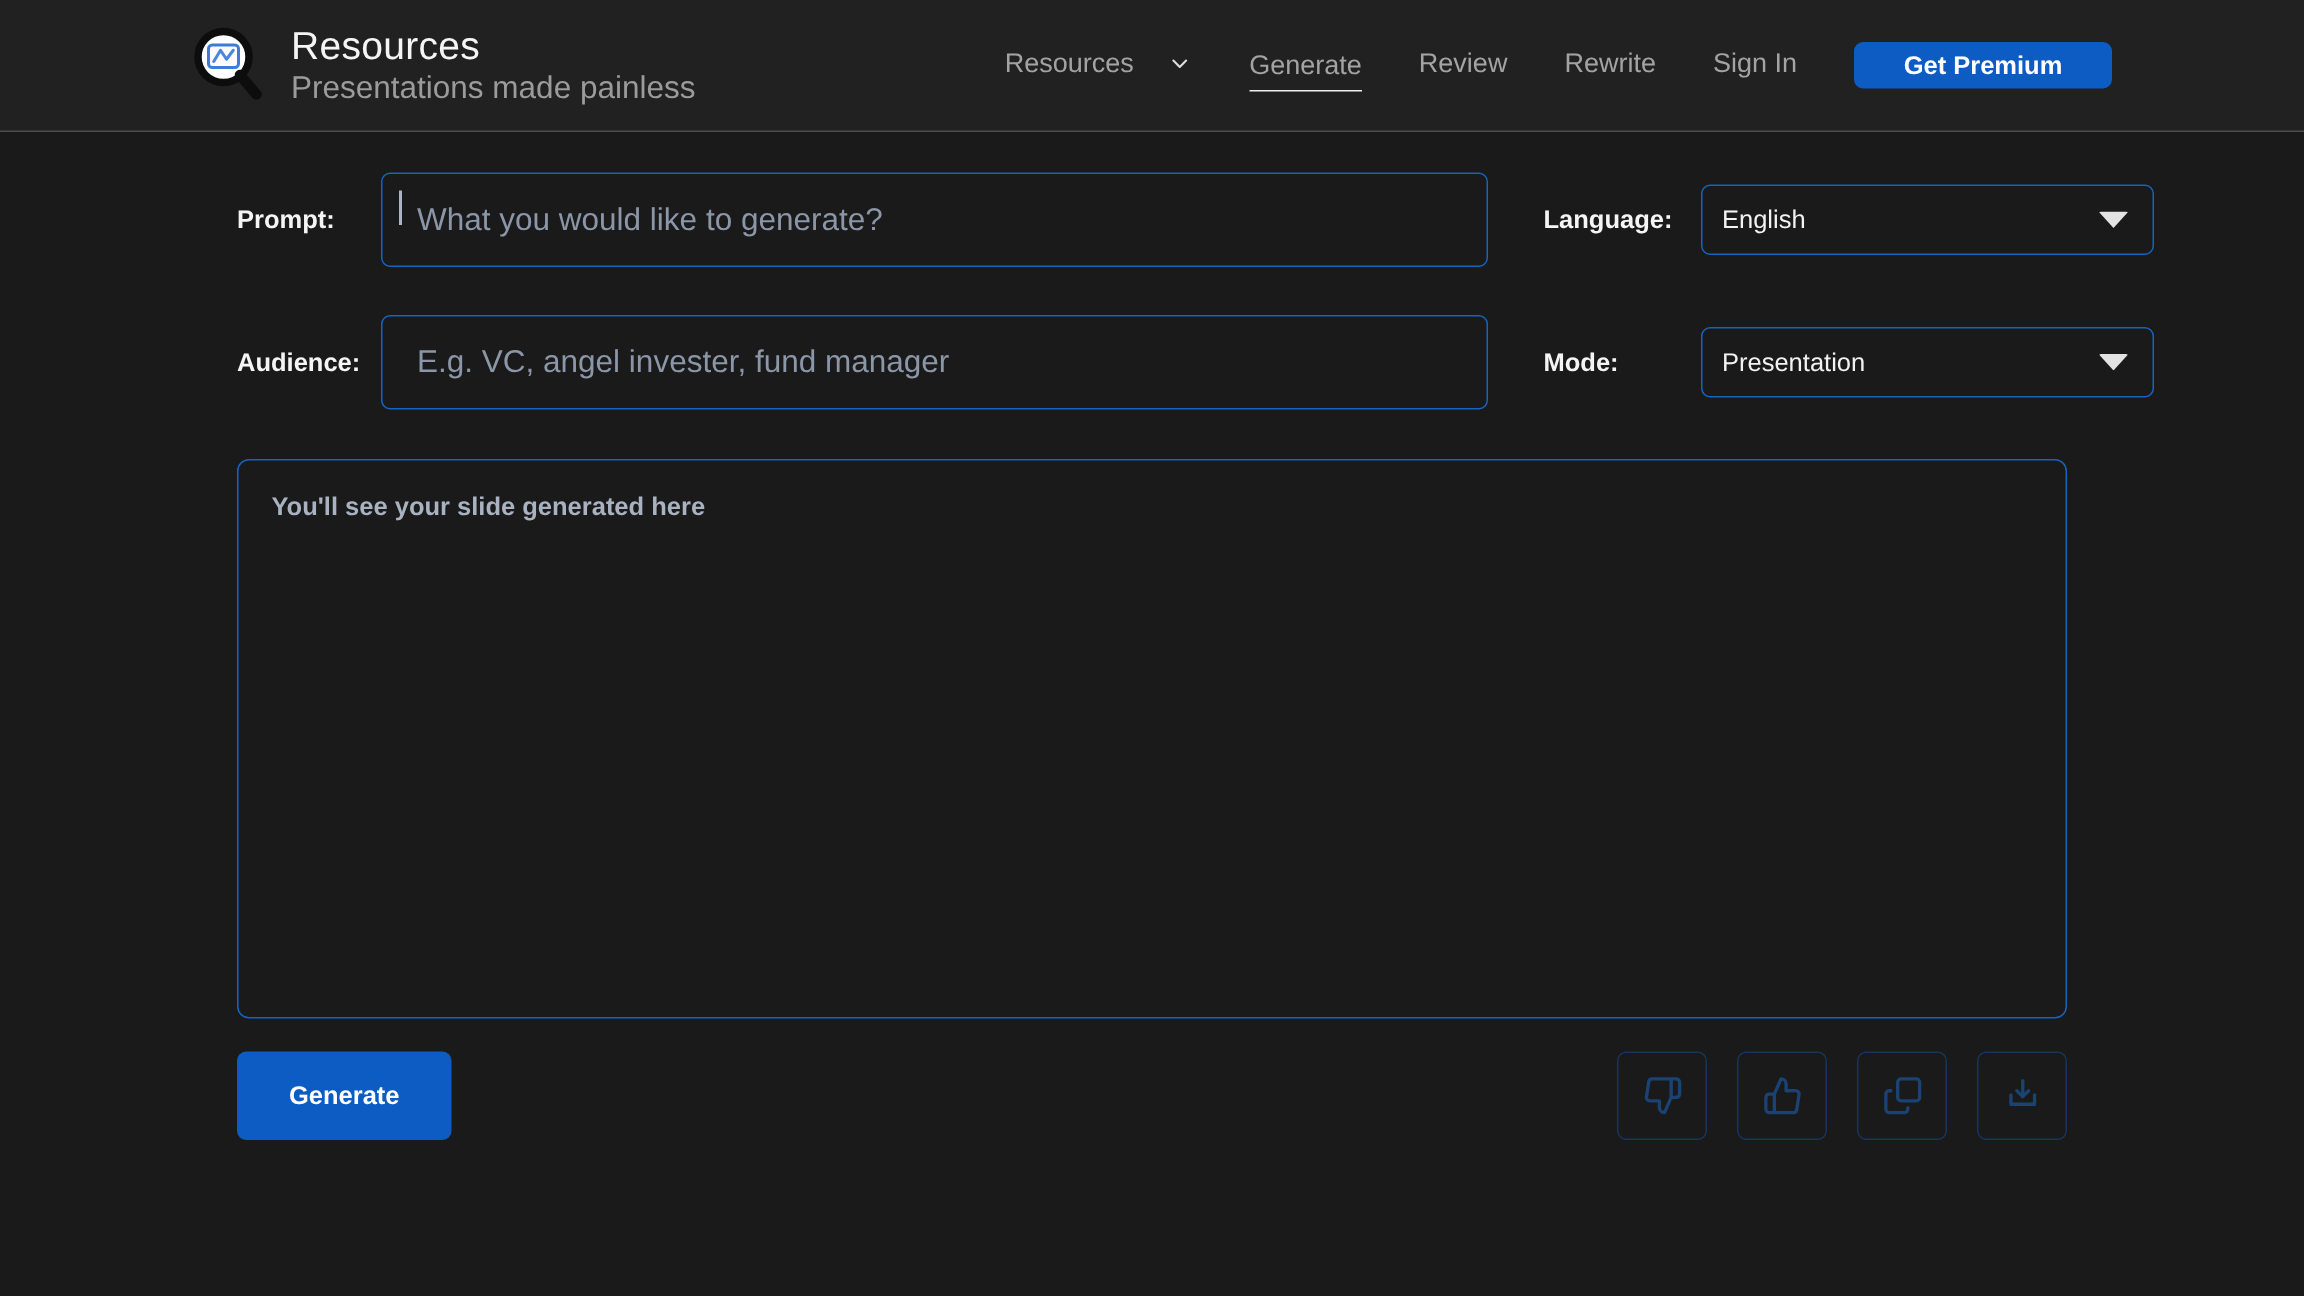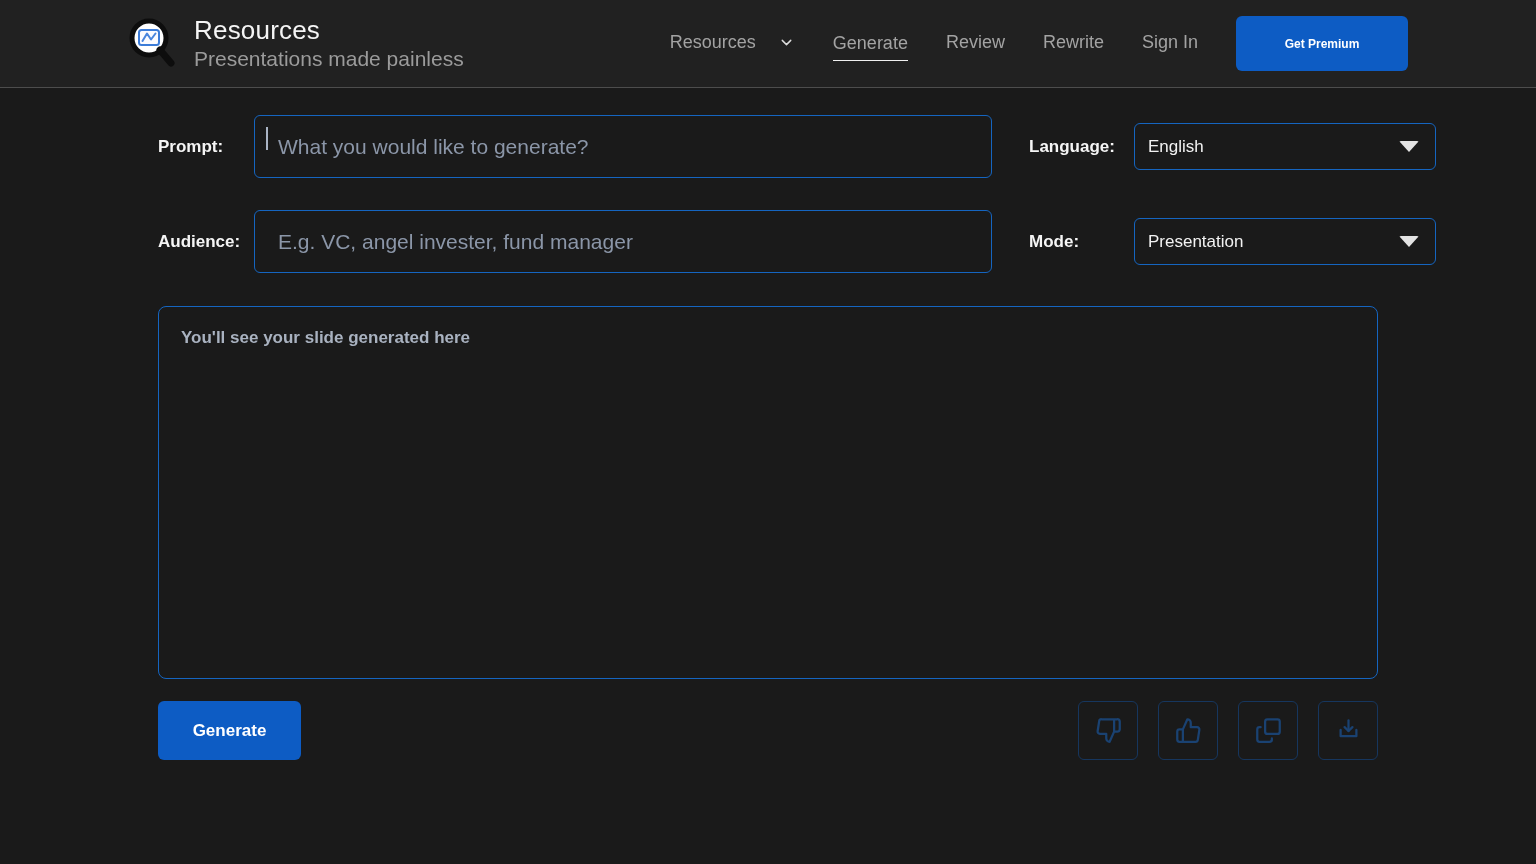--- a/index.html
+++ b/index.html
@@ -32,21 +32,21 @@
   .brand-title{font-size:26px;color:#f5f5f5;letter-spacing:.2px;line-height:1.1;}
   .brand-tagline{font-size:21px;color:#9b9b9b;margin-top:3px;}
   nav{display:flex;align-items:center;gap:38px;}
   .nav-link{
     font-size:18px;color:#a3a3a3;text-decoration:none;cursor:pointer;
     display:flex;align-items:center;gap:22px;padding-bottom:2px;
   }
   .nav-link.active{border-bottom:1.5px solid #f0f0f0;padding-bottom:6px;margin-bottom:-6px;}
   .cta-btn{
     background:var(--accent-blue);color:#fff;border:none;border-radius:6px;
-    width:172px;height:55px;font-size:12px;font-weight:bold;cursor:pointer;
+    width:172px;height:31px;font-size:17px;font-weight:bold;cursor:pointer;
     font-family:inherit;
   }
   .chev{stroke:#dcdcdc;fill:none;stroke-width:2;stroke-linecap:round;stroke-linejoin:round;}
   
   .container{width:1220px;margin:0 auto;}
   .form-row{display:flex;align-items:center;}
   .row-1{margin-top:27px;}
   .row-2{margin-top:32px;}
   .field-label{font-size:17px;font-weight:bold;color:#f5f5f5;}
   .label-left{width:96px;flex:none;}

